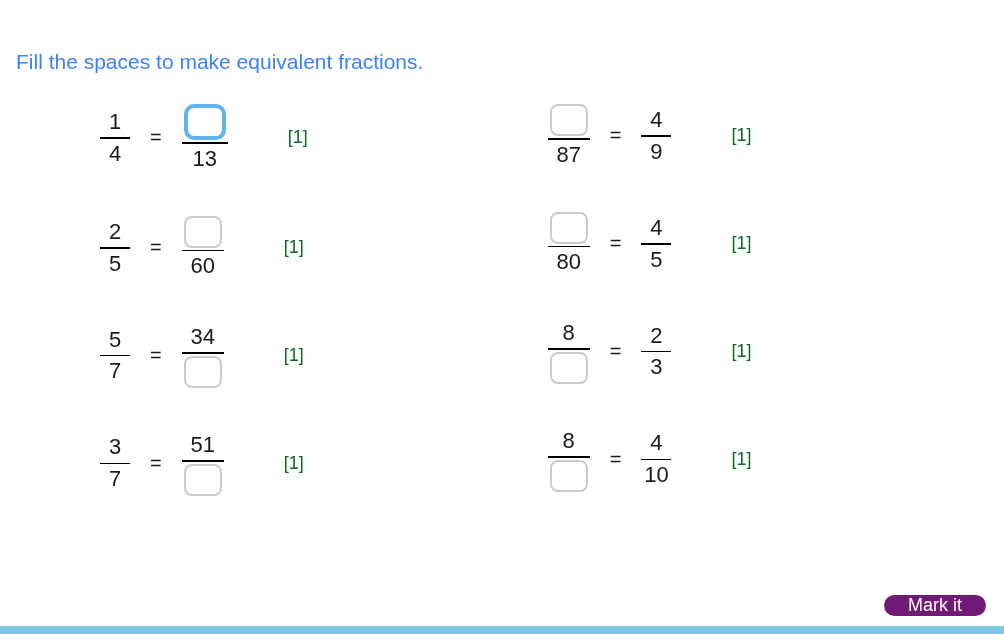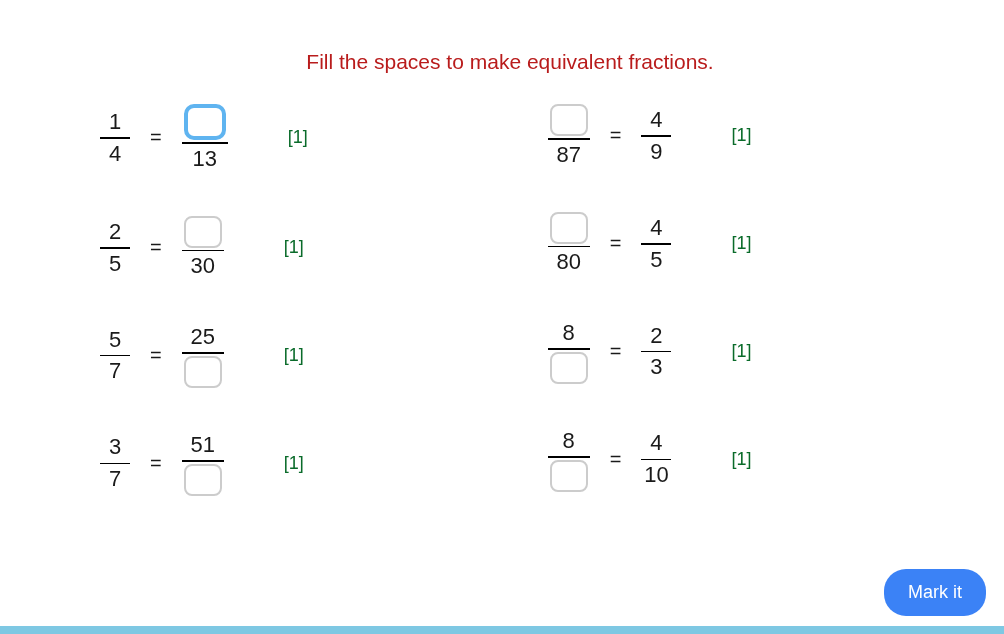--- a/index.html
+++ b/index.html
@@ -5,25 +5,24 @@
     * { box-sizing: border-box; margin: 0; padding: 0; }
     body {
       font-family: Verdana, Geneva, sans-serif;
       width: 1004px;
       height: 634px;
       background: #fff;
       position: relative;
       overflow: hidden;
     }
     .instruction {
-      color: #b91c1c;
+      color: #3b82f6;
       font-size: 21px;
       padding: 50px 0 0 16px;
       font-weight: 400;
-      text-align: center;
     }
     .content {
       display: flex;
       padding: 30px 0 0 100px;
       gap: 240px;
     }
     .column {
       display: flex;
       flex-direction: column;
       gap: 44px;
@@ -77,25 +76,25 @@
     }
     .marks {
       color: #0a6b2a;
       font-size: 18px;
       margin-left: 42px;
     }
     .mark-button {
       position: absolute;
       bottom: 18px;
       right: 18px;
-      background: #3b82f6;
+      background: #701a75;
       color: #fff;
       border: none;
       border-radius: 22px;
-      padding: 13px 24px;
+      padding: 0 24px;
       font-size: 18px;
       font-family: inherit;
       cursor: pointer;
     }
     .bottom-bar {
       position: absolute;
       bottom: 0;
       left: 0;
       width: 1004px;
       height: 8px;
@@ -126,33 +125,33 @@
       <div class="row">
         <div class="fraction">
           <div class="num"><span>2</span></div>
           <div class="bar"></div>
           <div class="den"><span>5</span></div>
         </div>
         <div class="equals">=</div>
         <div class="fraction">
           <div class="num"><input type="text" class="input-box" style=""></div>
           <div class="bar"></div>
-          <div class="den"><span>30</span></div>
+          <div class="den"><span>60</span></div>
         </div>
         <div class="marks">[1]</div>
       </div>
       <div class="row">
         <div class="fraction">
           <div class="num"><span>5</span></div>
           <div class="bar"></div>
           <div class="den"><span>7</span></div>
         </div>
         <div class="equals">=</div>
         <div class="fraction">
-          <div class="num"><span>25</span></div>
+          <div class="num"><span>34</span></div>
           <div class="bar"></div>
           <div class="den"><input type="text" class="input-box" style=""></div>
         </div>
         <div class="marks">[1]</div>
       </div>
       <div class="row">
         <div class="fraction">
           <div class="num"><span>3</span></div>
           <div class="bar"></div>
           <div class="den"><span>7</span></div>

